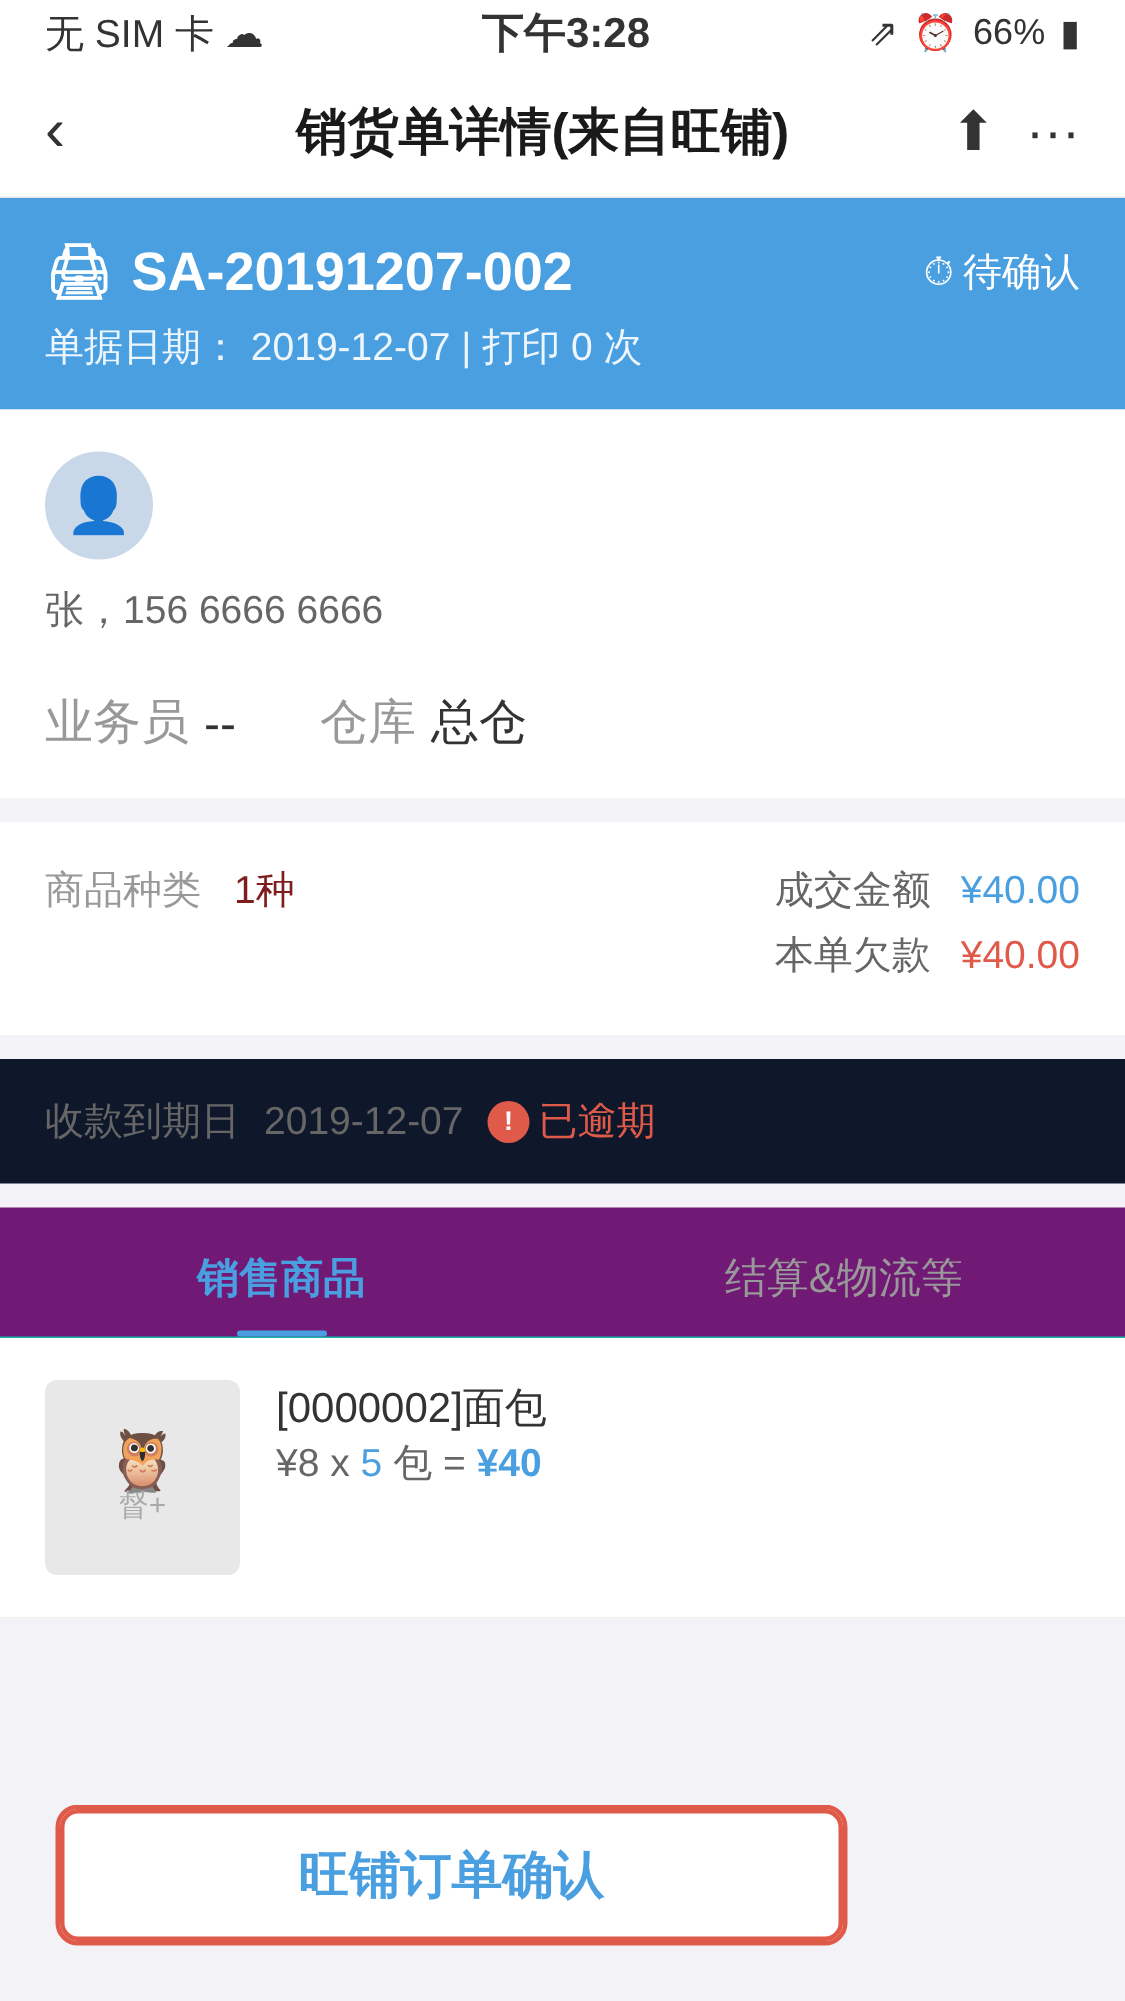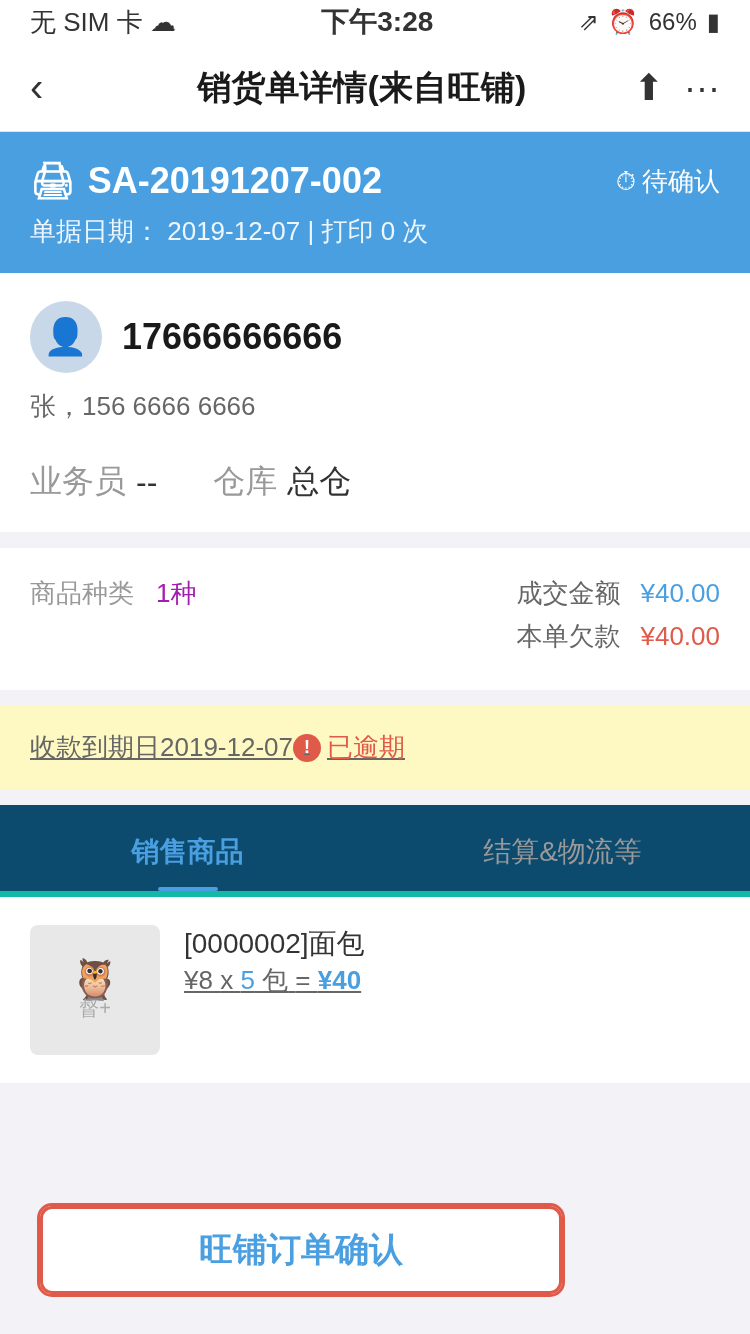--- a/index.html
+++ b/index.html
@@ -135,64 +135,64 @@
     .summary-card {
       background: #fff;
       padding: 28px 30px;
       margin-bottom: 16px;
       display: flex;
       justify-content: space-between;
     }
     .summary-left { color: #666; font-size: 26px; }
     .summary-left-row { margin-bottom: 8px; display: flex; gap: 22px; }
     .summary-left-label { color: #999; }
-    .summary-left-val { color: #a21caf; }
+    .summary-left-val { color: #7f1d1d; }
     .summary-right { text-align: left; }
     .summary-row {
       display: flex;
       justify-content: flex-end;
       align-items: center;
       gap: 20px;
       margin-bottom: 8px;
       font-size: 26px;
     }
     .summary-row-label { color: #666; }
     .summary-row-val-blue { color: #4a9fe0; font-weight: 500; }
     .summary-row-val-red { color: #e05a4a; font-weight: 500; }
 
     
     .due-date-card {
-      background: #fef9c3;
+      background: #0f172a;
       padding: 24px 30px;
       margin-bottom: 16px;
       display: flex;
       align-items: center;
+      gap: 16px;
       font-size: 26px;
       color: #666;
-      text-decoration: underline;
     }
     .overdue-badge {
       color: #e05a4a;
       display: flex; align-items: center; gap: 6px;
     }
     .overdue-icon {
       width: 28px; height: 28px;
       background: #e05a4a;
       border-radius: 50%;
       color: #fff;
       display: flex; align-items: center; justify-content: center;
       font-size: 18px;
       font-weight: 700;
     }
 
     
     .tabs-bar {
-      background: #0c4a6e;
-      display: flex;
-      border-bottom: 6px solid #14b8a6;
+      background: #701a75;
+      display: flex;
+      border-bottom: 1px solid #14b8a6;
     }
     .tab-item {
       flex: 1;
       text-align: center;
       padding: 28px 0 20px;
       font-size: 28px;
       color: #999;
       cursor: pointer;
       position: relative;
     }
@@ -250,21 +250,20 @@
       flex: 1;
     }
     .product-name {
       font-size: 28px;
       color: #333;
       font-weight: 400;
     }
     .product-price-row {
       font-size: 26px;
       color: #666;
-      text-decoration: underline;
     }
     .price-qty { color: #666; }
     .price-qty span.blue { color: #4a9fe0; }
     .price-total { color: #4a9fe0; font-weight: 600; }
 
     
     .bottom-area {
       background: #f2f2f7;
       flex: 1;
       min-height: 200px;
@@ -338,21 +337,20 @@
     <span>2019-12-07</span>
     <span>| 打印 0 次</span>
   </div>
 </div>
 
 <div class="customer-card">
   <div class="customer-top">
     <div class="avatar">
       <span>👤</span>
     </div>
-    <div class="customer-phone">17666666666</div>
   </div>
   <div class="customer-name">张，156 6666 6666</div>
   <div class="customer-meta">
     <div class="meta-item">
       <span class="meta-label">业务员</span>
       <span class="meta-value">--</span>
     </div>
     <div class="meta-item">
       <span class="meta-label">仓库</span>
       <span class="meta-value">总仓</span>

